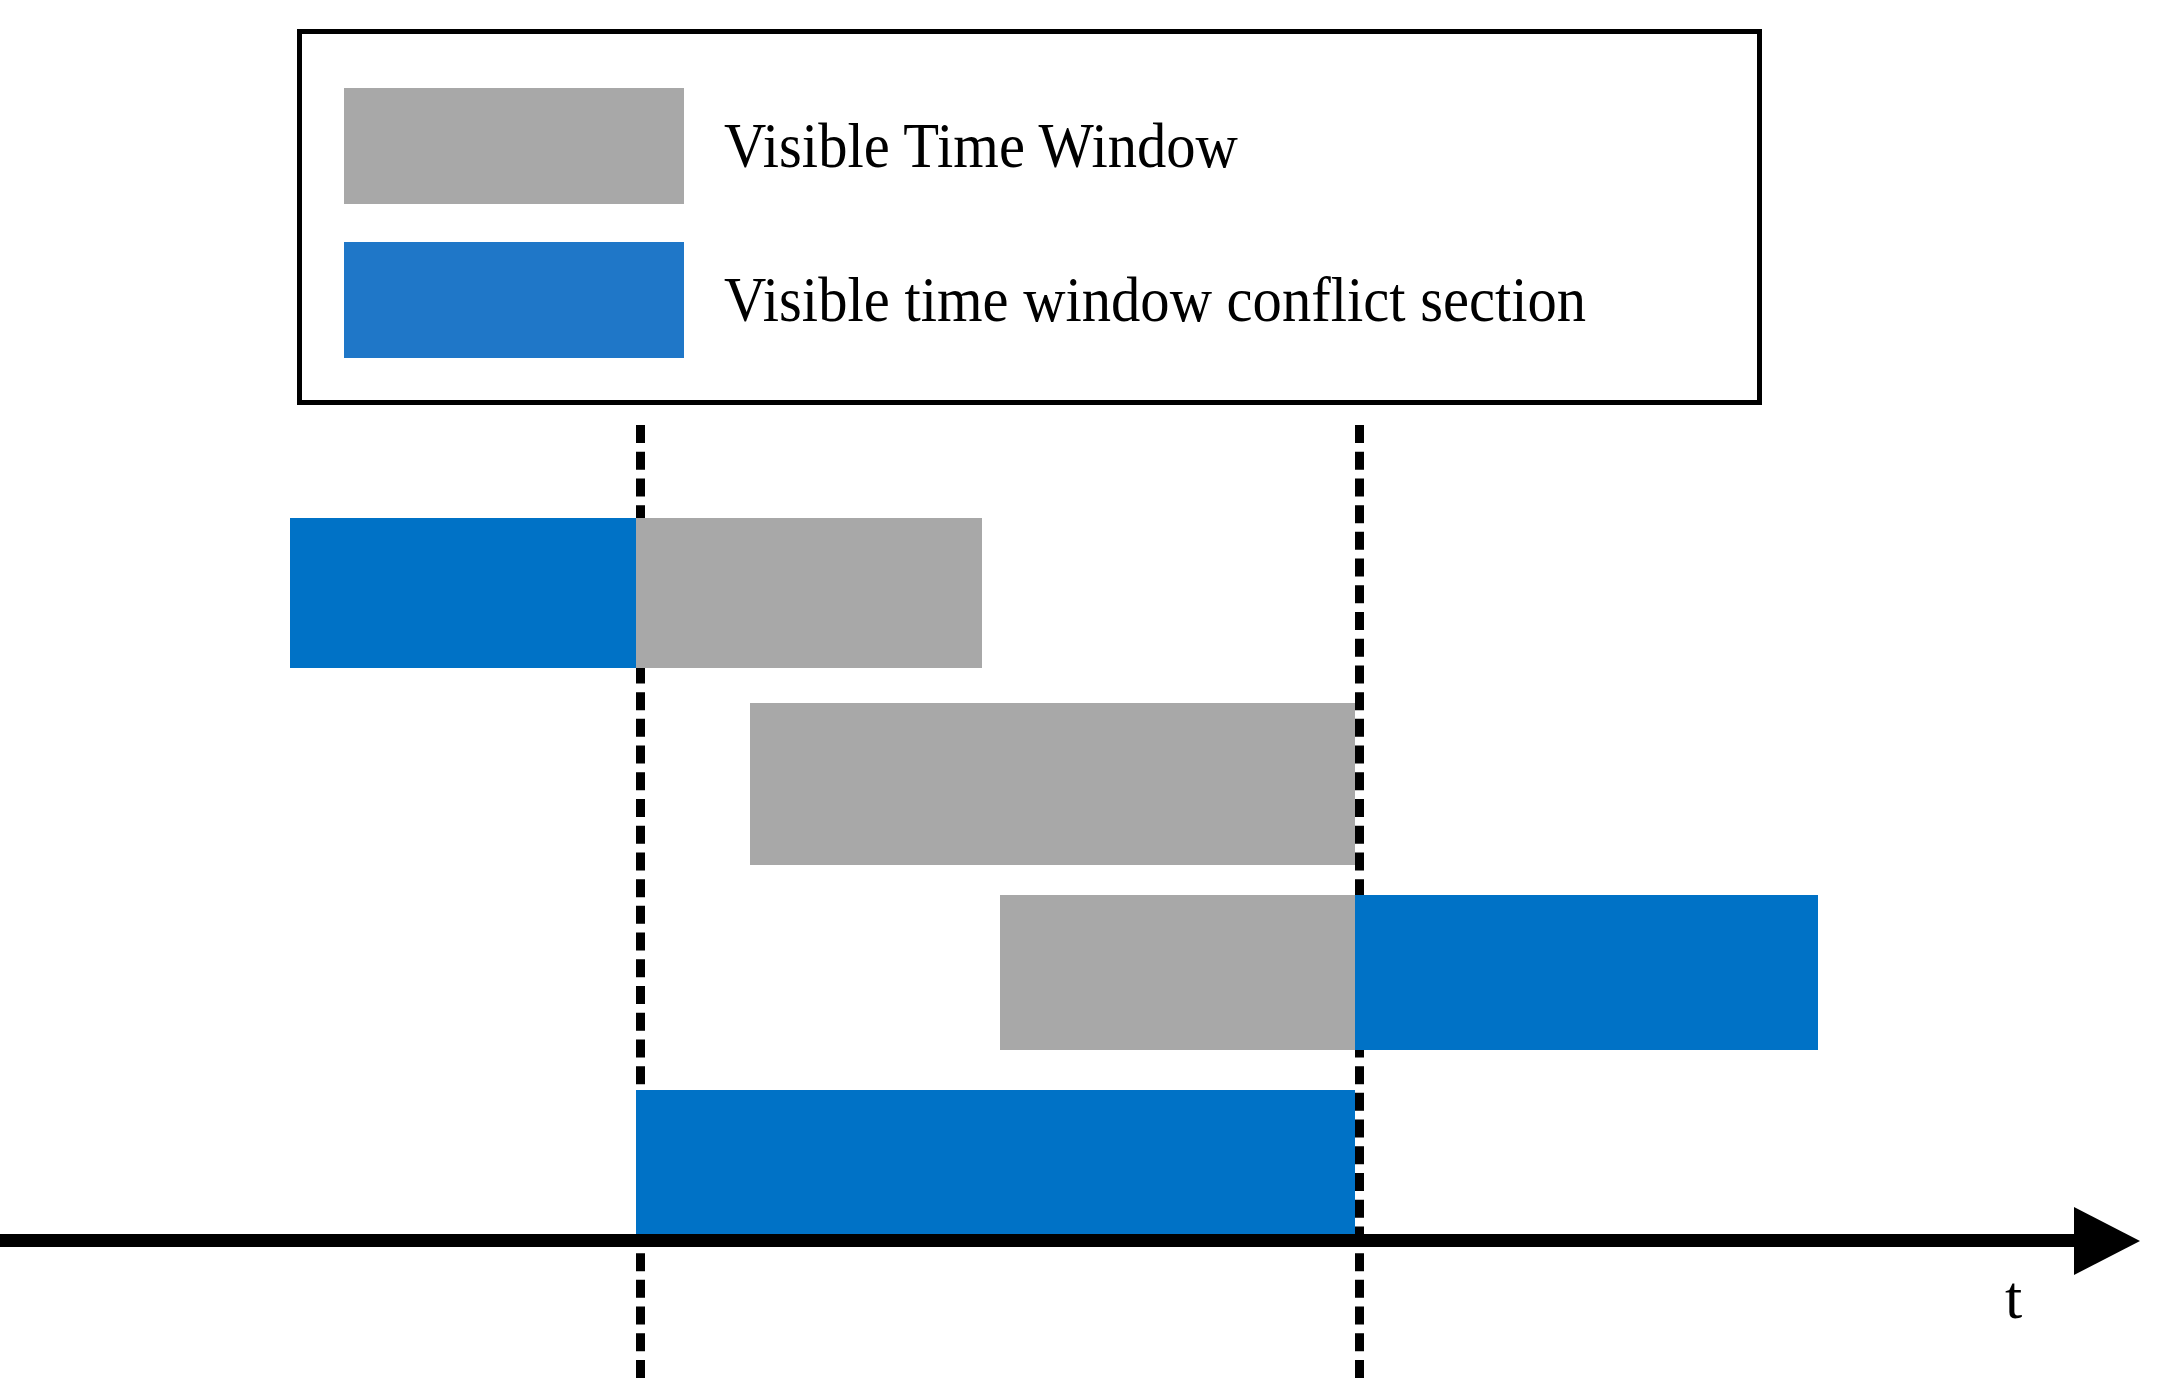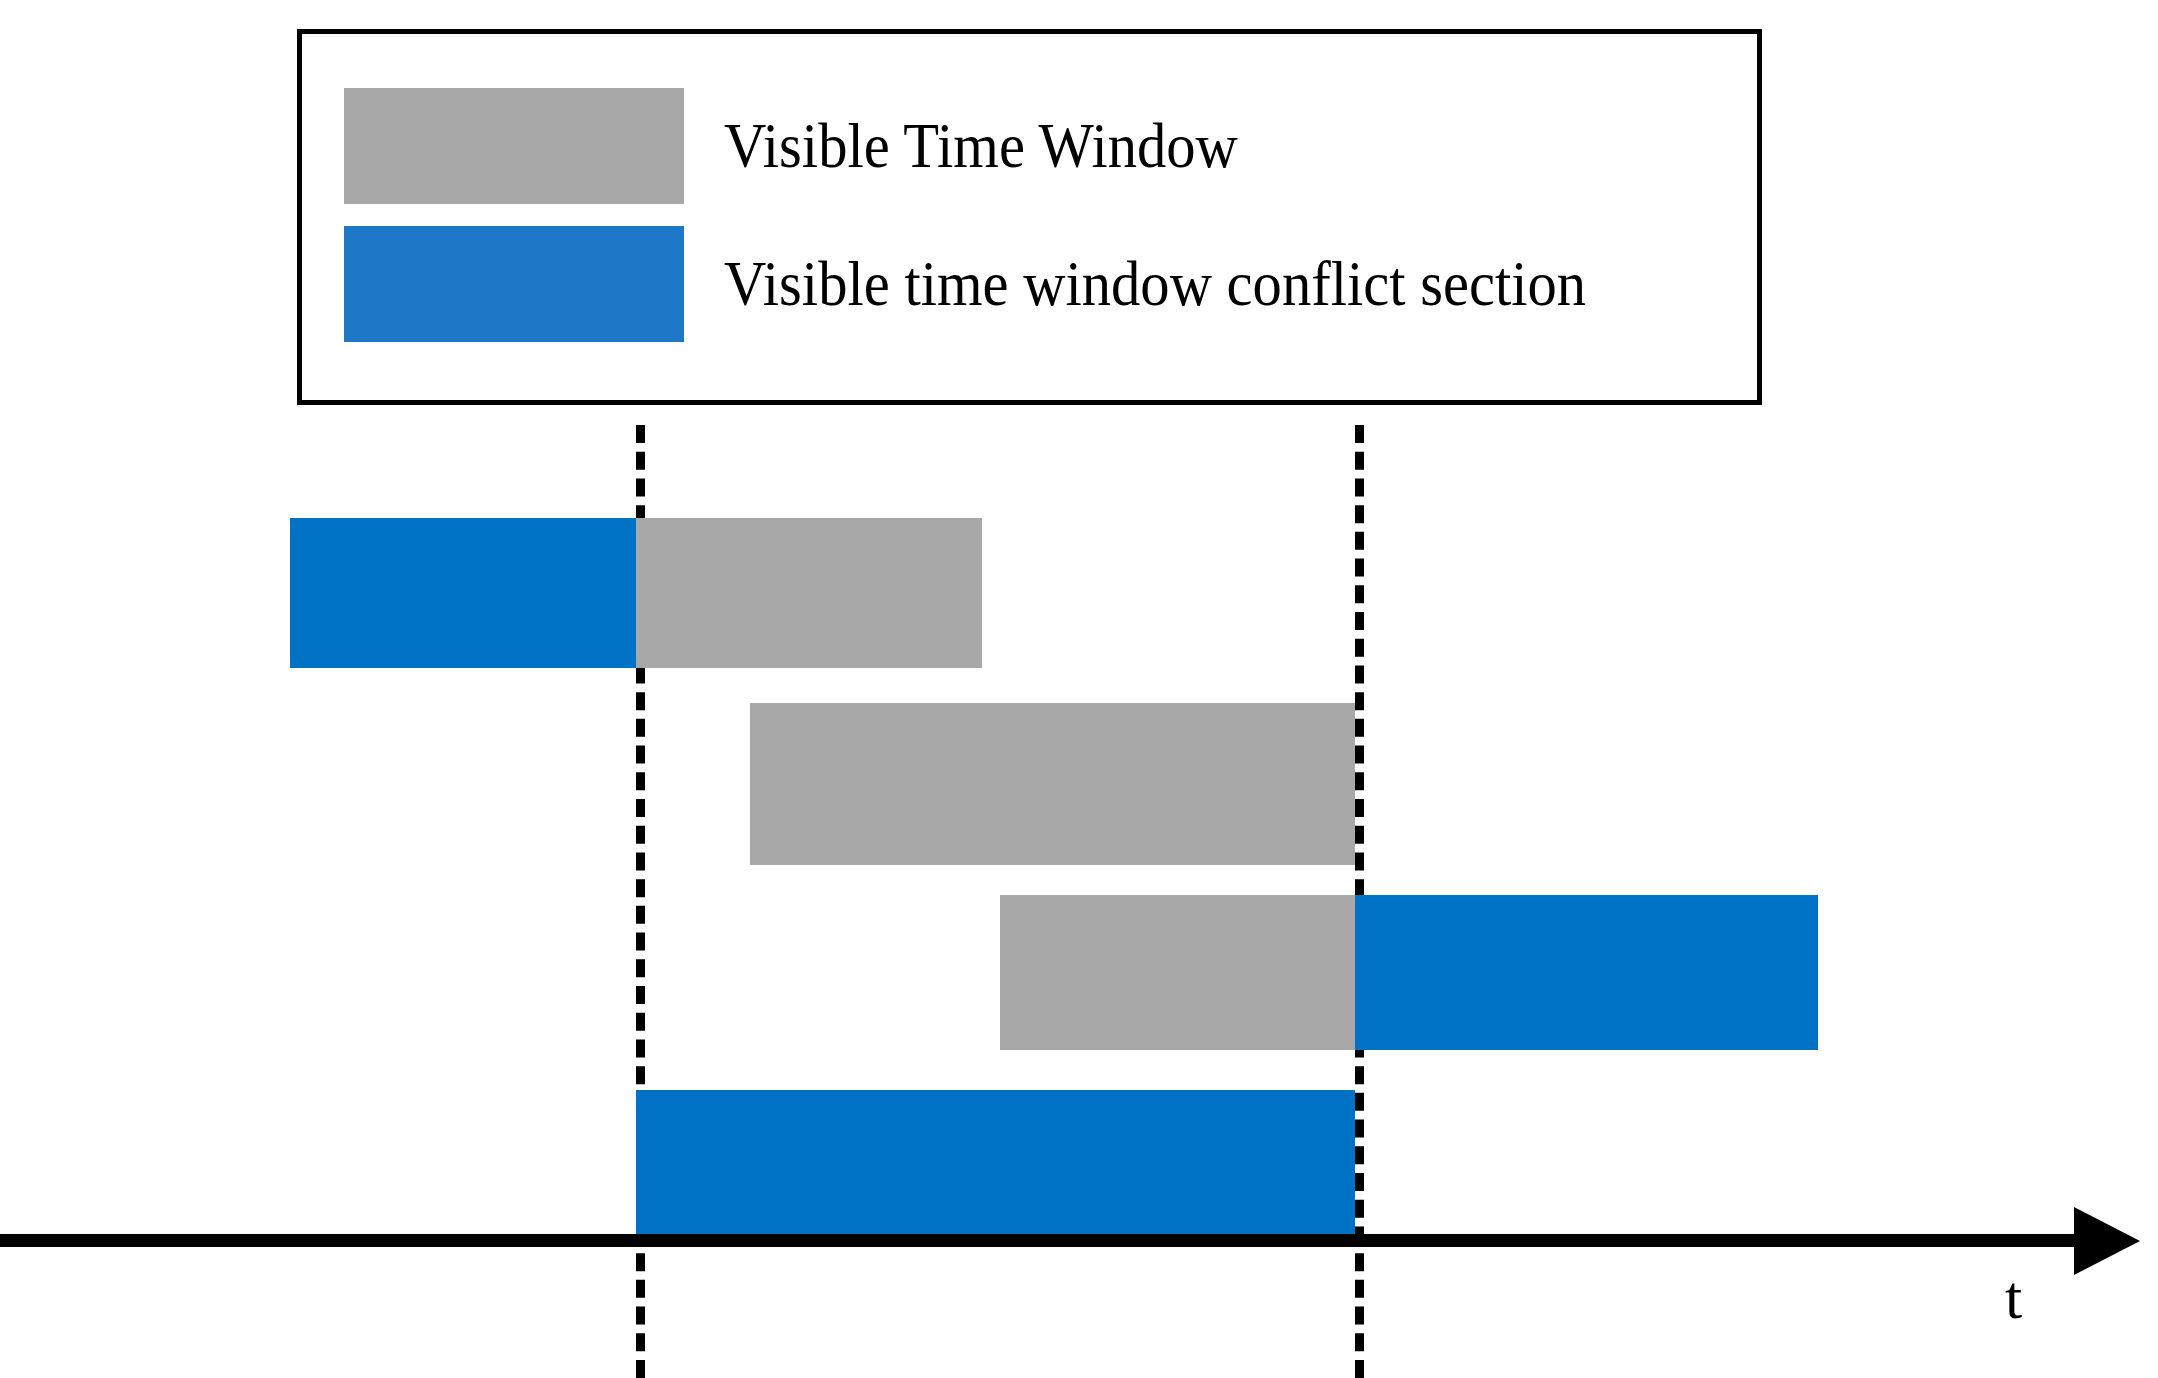--- a/index.html
+++ b/index.html
@@ -30,21 +30,21 @@
     background: #ffffff;
     margin-top: 8px;
   }
   .legend-row {
     position: absolute;
     left: 0;
     width: 100%;
     height: 116px;
   }
   .legend-row.row-0 { top: 54px; }
-  .legend-row.row-1 { top: 192px; }
+  .legend-row.row-1 { top: 208px; }
 
   .legend-swatch {
     position: absolute;
     left: 42px;
     top: 0;
     width: 340px;
     height: 116px;
   }
   .legend-label {
     position: absolute;

